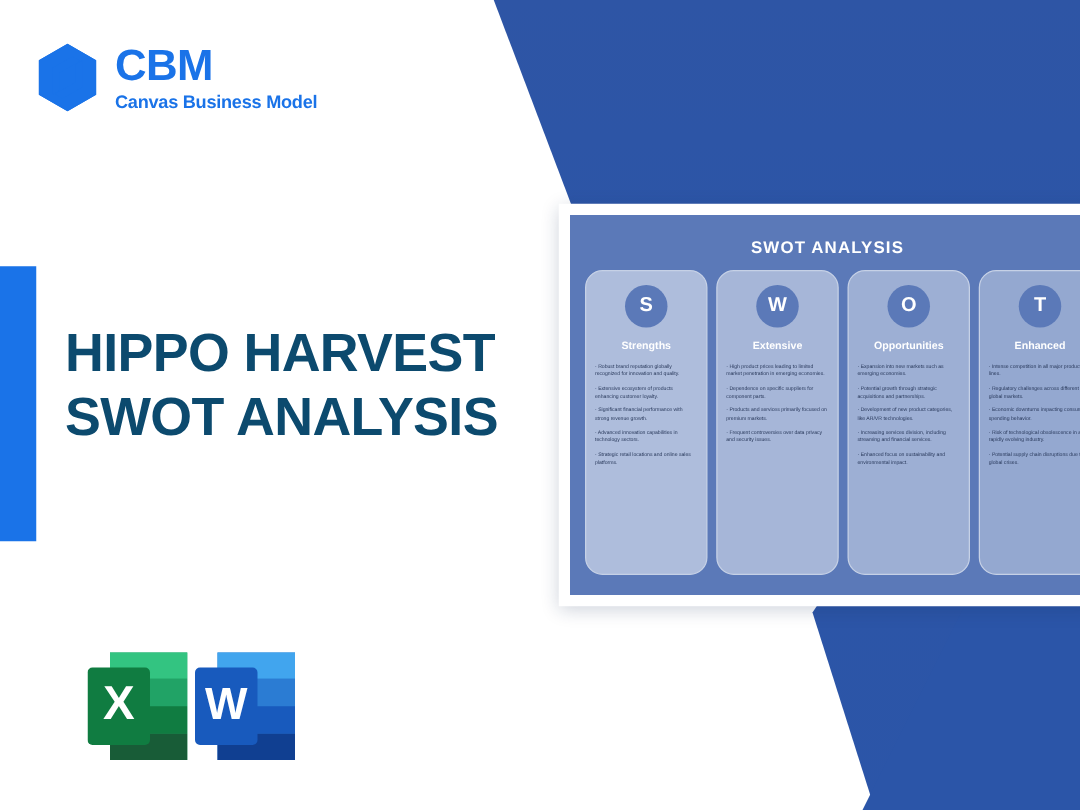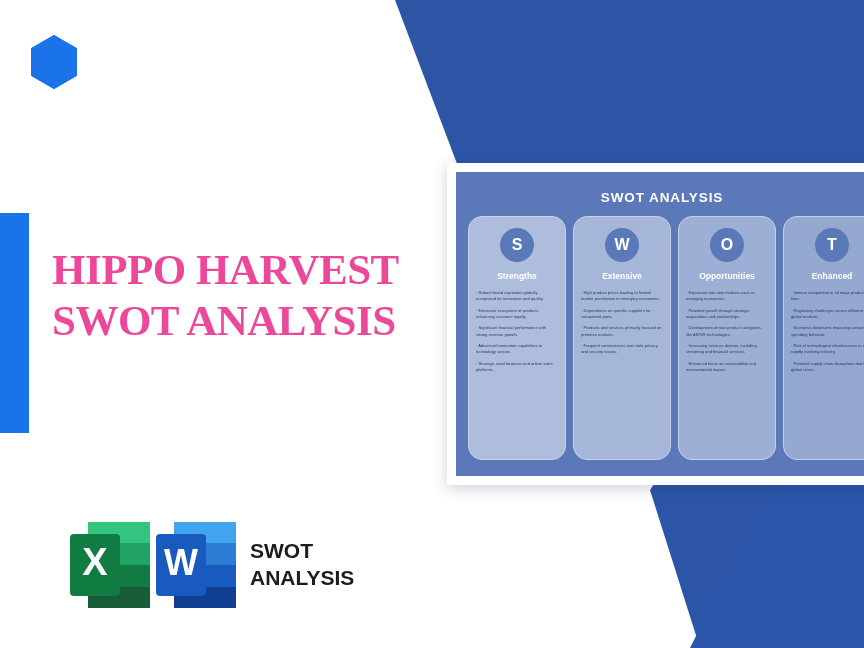--- a/index.html
+++ b/index.html
@@ -46,30 +46,29 @@
     letter-spacing: -0.5px; line-height: 1.0;
   }
   .logo-sub {
     font-size: 14.5px; font-weight: bold; color: #1A73E8;
     letter-spacing: -0.2px; margin-top: 4px;
   }
 
   
   .headline {
     position: absolute;
-    left: 52px; top: 244px;
+    left: 52px; top: 258px;
     z-index: 5;
     font-size: 43px;
     font-weight: bold;
-    color: #ec4899;
+    color: #0c4a6e;
     line-height: 1.19;
     letter-spacing: -0.5px;
     white-space: pre-line;
     max-width: 400px;
-    font-family: Liberation Serif, serif;
   }
 
   
   .file-row {
     position: absolute;
     left: 70px; top: 518px;
     display: flex; align-items: center;
     z-index: 5;
   }
   .xls-icon { position: relative; width: 80px; height: 94px; }
@@ -171,20 +170,24 @@
 
   <div class="logo-block">
     <svg class="logo-mark" viewBox="0 0 100 110">
       <path fill="#1A73E8" d="M50 2 L95 28 L95 82 L50 108 L5 82 L5 28 Z
                                M50 14 L84 34 L84 44 L62 31 L62 21 Z"></path>
       <path fill="#1A73E8" d="M50 2 L95 28 L95 82 L50 108 L5 82 L5 28 Z
                                M50 13 L85 33 L85 77 L50 97 L15 77 L15 33 Z"></path>
       <path fill="#1A73E8" d="M26 40 L58 22 L70 29 L38 47 L38 75 L26 82 Z"></path>
       <path fill="#1A73E8" d="M74 70 L42 88 L30 81 L62 63 L62 35 L74 28 Z"></path>
     </svg>
+    <div class="logo-text">
+      <div class="logo-title">CBM</div>
+      <div class="logo-sub">Canvas Business Model</div>
+    </div>
   </div>
 
   <div class="headline">HIPPO HARVEST
 SWOT ANALYSIS</div>
 
   <div class="file-row">
     <div class="xls-icon">
       <svg viewBox="0 0 80 94" width="80" height="94">
         <rect x="18" y="4" width="62" height="86" fill="#21A366"></rect>
         <rect x="18" y="4" width="62" height="21" fill="#33C481"></rect>
@@ -199,22 +202,20 @@
       <svg viewBox="0 0 80 94" width="80" height="94">
         <rect x="18" y="4" width="62" height="86" fill="#2B7CD3"></rect>
         <rect x="18" y="4" width="62" height="21" fill="#41A5EE"></rect>
         <rect x="18" y="25" width="62" height="22" fill="#2B7CD3"></rect>
         <rect x="18" y="47" width="62" height="22" fill="#185ABD"></rect>
         <rect x="18" y="69" width="62" height="21" fill="#103F91"></rect>
         <rect x="0" y="16" width="50" height="62" rx="4" fill="#185ABD"></rect>
         <text x="25" y="57" font-family="'Liberation Sans',sans-serif" font-size="36" font-weight="bold" fill="#ffffff" text-anchor="middle">W</text>
       </svg>
     </div>
-    <div class="file-caption">SWOT
-ANALYSIS</div>
   </div>
 
   <div class="swot-card">
     <div class="swot-inner">
       <div class="swot-title">SWOT ANALYSIS</div>
       <div class="swot-cols">
 
         <div class="swot-col c1">
           <div class="swot-badge">S</div>
           <div class="swot-col-title">Strengths</div>

